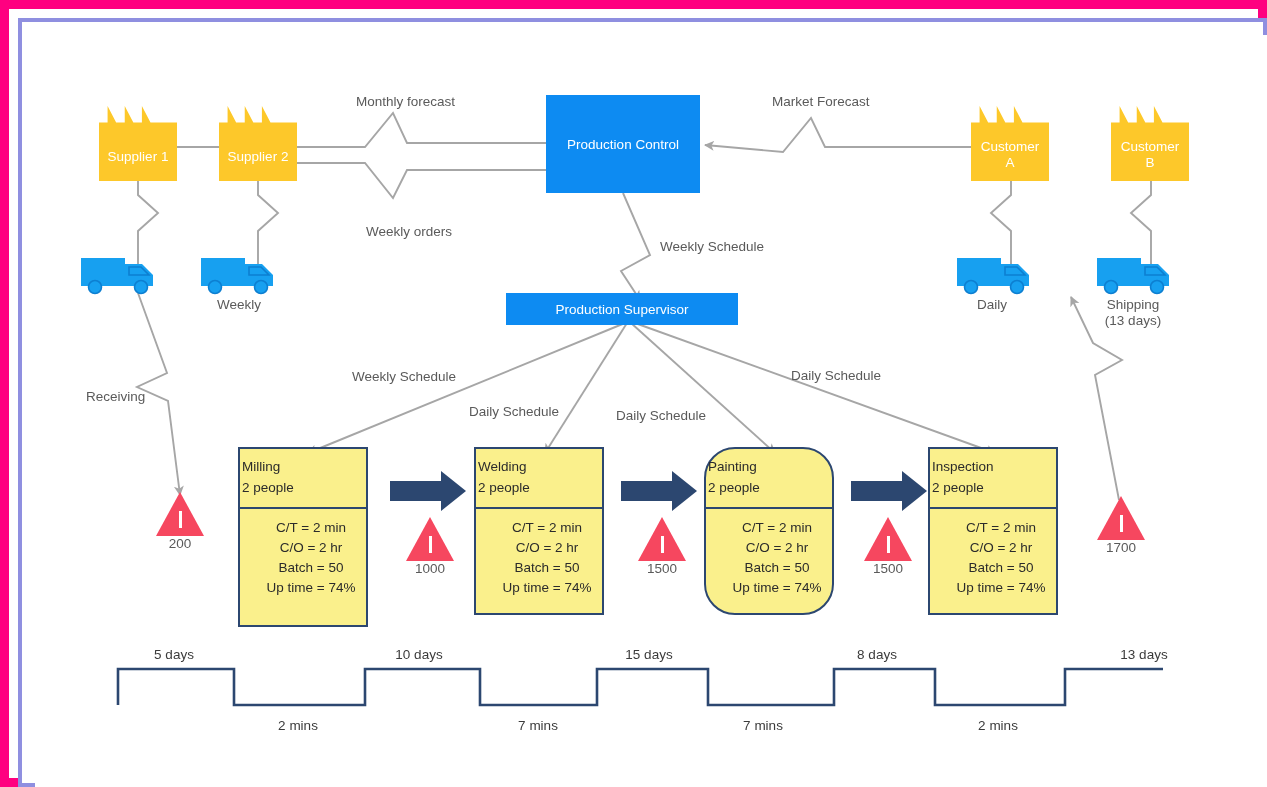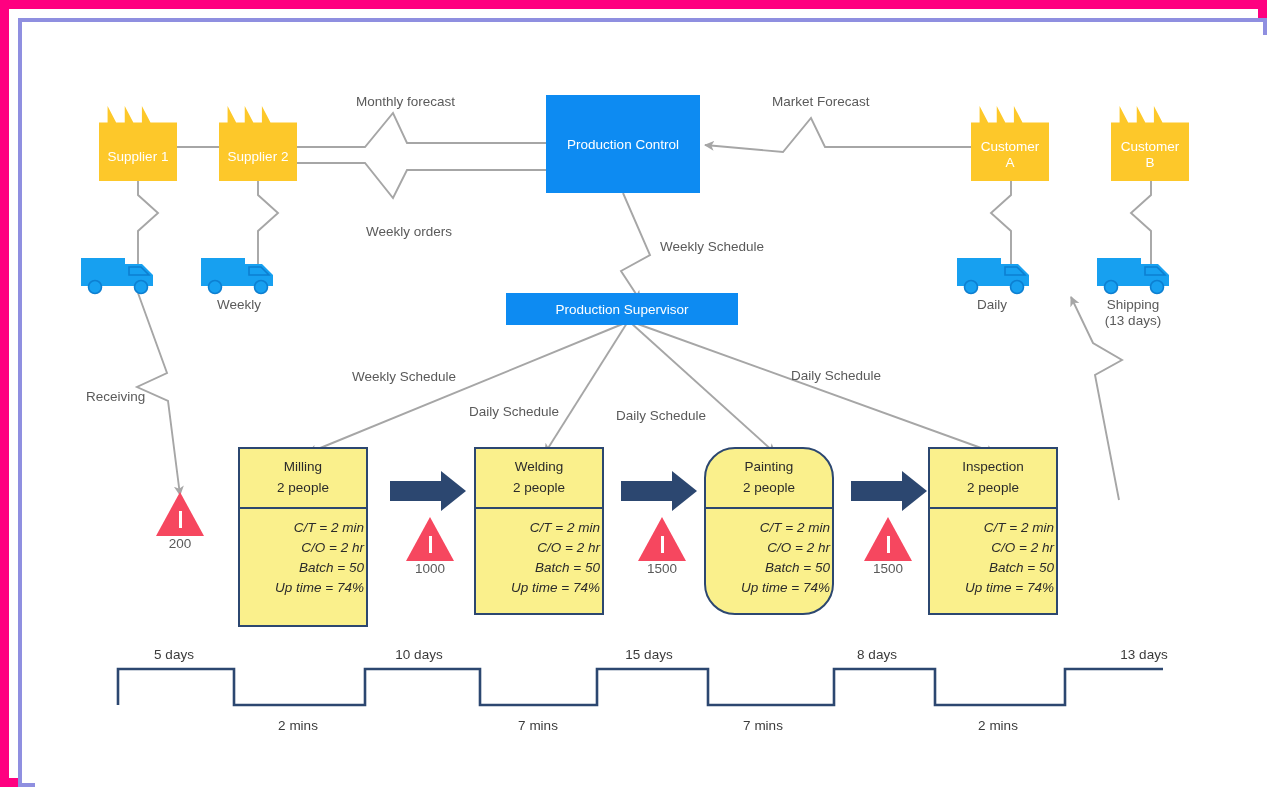--- a/index.html
+++ b/index.html
@@ -55,26 +55,26 @@
 
   
   .process{
     background:#faf08c;
     border:2px solid #2c4770;
     display:flex;flex-direction:column;
   }
   .process .phead{
     border-bottom:2px solid #2c4770;
     padding:7px 2px 9px 2px;
-    text-align:center;color:#2b2b2b;font-size:13.5px;
+    color:#2b2b2b;font-size:13.5px;
   }
   .process .phead .pline{padding:3px 0;}
   .process .pbody{
     padding:8px 2px 2px 18px;
-    text-align:right;color:#2b2b2b;font-size:13.5px;font-style:italic;
+    text-align:center;color:#2b2b2b;font-size:13.5px;
   }
   .process .pbody .pline{padding:2.5px 0;}
 
   
   .inv-wrap{position:absolute;text-align:center;}
   .inv-tri{
     width:48px;height:44px;margin:0 auto;
     background:#f6475f;
     -webkit-clip-path:polygon(50% 0%,100% 100%,0% 100%);
     clip-path:polygon(50% 0%,100% 100%,0% 100%);
@@ -292,20 +292,26 @@
             <div class="ibar"></div>
           </div>
         <div class="inv-lbl">1500</div>
       </div>
       <div class="inv-wrap" style="left:821px;top:482px;width:64px;">
         <div class="inv-tri">
             <div class="ibar"></div>
           </div>
         <div class="inv-lbl">1500</div>
       </div>
+      <div class="inv-wrap" style="left:1054px;top:461px;width:64px;">
+        <div class="inv-tri">
+            <div class="ibar"></div>
+          </div>
+        <div class="inv-lbl">1700</div>
+      </div>
 
       <div class="lbl center dark" style="left:139px;top:612px;">5 days</div>
       <div class="lbl center dark" style="left:384px;top:612px;">10 days</div>
       <div class="lbl center dark" style="left:614px;top:612px;">15 days</div>
       <div class="lbl center dark" style="left:842px;top:612px;">8 days</div>
       <div class="lbl center dark" style="left:1077px;top:612px;margin-left:32px;">13 days</div>
 
       <div class="lbl center dark" style="left:263px;top:683px;">2 mins</div>
       <div class="lbl center dark" style="left:503px;top:683px;">7 mins</div>
       <div class="lbl center dark" style="left:728px;top:683px;">7 mins</div>

